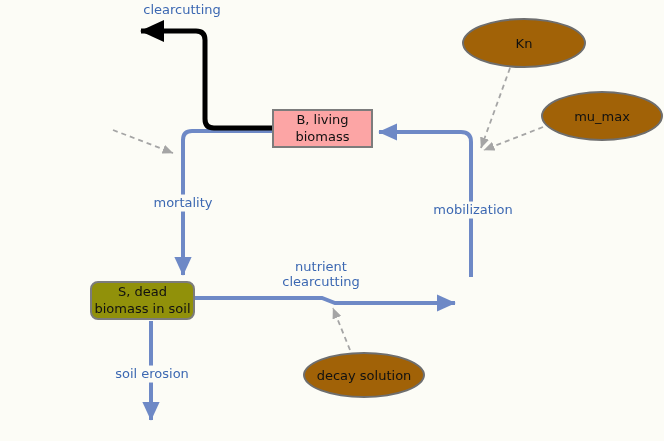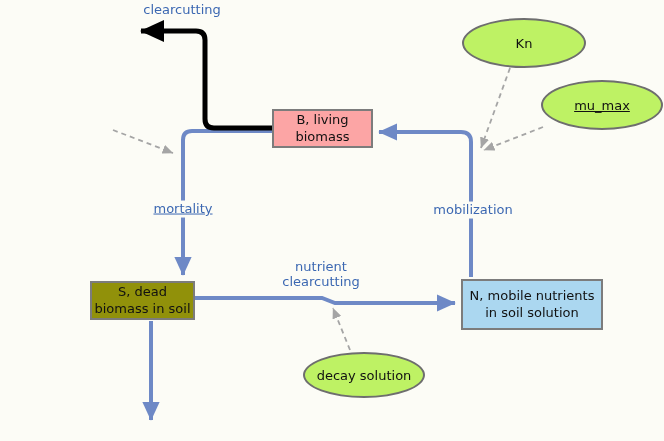--- a/index.html
+++ b/index.html
@@ -13,45 +13,45 @@
   svg.arrows{position:absolute;left:0;top:0;z-index:1;}
 
   .stock{
     position:absolute;z-index:3;box-sizing:border-box;
     border:2px solid #7C7C7C;
     display:flex;align-items:center;justify-content:center;
     text-align:center;font-size:13px;line-height:1.25;color:#111;
     white-space:pre-line;
   }
   #stock-b{left:272px;top:109px;width:101px;height:39px;background:#fca5a5;}
-  #stock-s{left:90px;top:281px;width:105px;height:39px;background:#91910A;}
+  #stock-s{left:90px;top:281px;width:105px;height:39px;background:#91910A;border-radius:8px;}
   #stock-n{left:461px;top:279px;width:142px;height:51px;background:#ABD7F0;}
 
   .param{
     position:absolute;z-index:3;box-sizing:border-box;
     border:2px solid #6E6E6E;border-radius:50%;
-    background:#bef264;
+    background:#a16207;
     display:flex;align-items:center;justify-content:center;
     text-align:center;font-size:13px;color:#111;
   }
   #param-lifespan{left:3px;top:90px;width:122px;height:47px;}
   #param-kn{left:462px;top:18px;width:124px;height:50px;}
-  #param-mumax{left:541px;top:80px;width:122px;height:50px;text-decoration:underline;}
+  #param-mumax{left:541px;top:91px;width:122px;height:50px;}
   #param-decay{left:303px;top:352px;width:122px;height:46px;}
 
   .flow-label{
     position:absolute;z-index:2;
     transform:translate(-50%,-50%);
     background:#FCFCF6;
     color:#3C68B2;font-size:13px;line-height:1.15;
     text-align:center;white-space:pre-line;
     padding:1px 4px;
   }
   #label-clearcutting{left:182px;top:10px;}
-  #label-mortality{left:183px;top:209px;text-decoration:underline;}
+  #label-mortality{left:183px;top:203px;}
   #label-assimilation{left:473px;top:210px;}
   #label-mobilization{left:321px;top:275px;}
   #label-erosion{left:152px;top:374px;}
 </style>
 </head>
 <body>
 
 <div id="canvas">
 
   <svg class="arrows" width="664" height="441" viewBox="0 0 664 441">
@@ -81,25 +81,24 @@
     <path d="M510,68 L481,148" fill="none" stroke="#A5A5A5" stroke-width="1.8" stroke-dasharray="5,4" marker-end="url(#mGray)"></path>
     <path d="M543,127 L484,150" fill="none" stroke="#A5A5A5" stroke-width="1.8" stroke-dasharray="5,4" marker-end="url(#mGray)"></path>
     <path d="M350,350 L333,308" fill="none" stroke="#A5A5A5" stroke-width="1.8" stroke-dasharray="5,4" marker-end="url(#mGray)"></path>
   </svg>
 
   <div class="flow-label" id="label-clearcutting">clearcutting</div>
   <div class="flow-label" id="label-mortality">mortality</div>
   <div class="flow-label" id="label-assimilation">mobilization</div>
   <div class="flow-label" id="label-mobilization">nutrient
 clearcutting</div>
+  <div class="flow-label" id="label-erosion">soil erosion</div>
 
   <div class="stock" id="stock-b">B, living
 biomass</div>
   <div class="stock" id="stock-s">S, dead
 biomass in soil</div>
-  <div class="stock" id="stock-n">N, mobile nutrients
-in soil solution</div>
 
   <div class="param" id="param-kn">Kn</div>
   <div class="param" id="param-mumax">mu_max</div>
   <div class="param" id="param-decay">decay solution</div>
 
 </div>
 
 </body></html>

